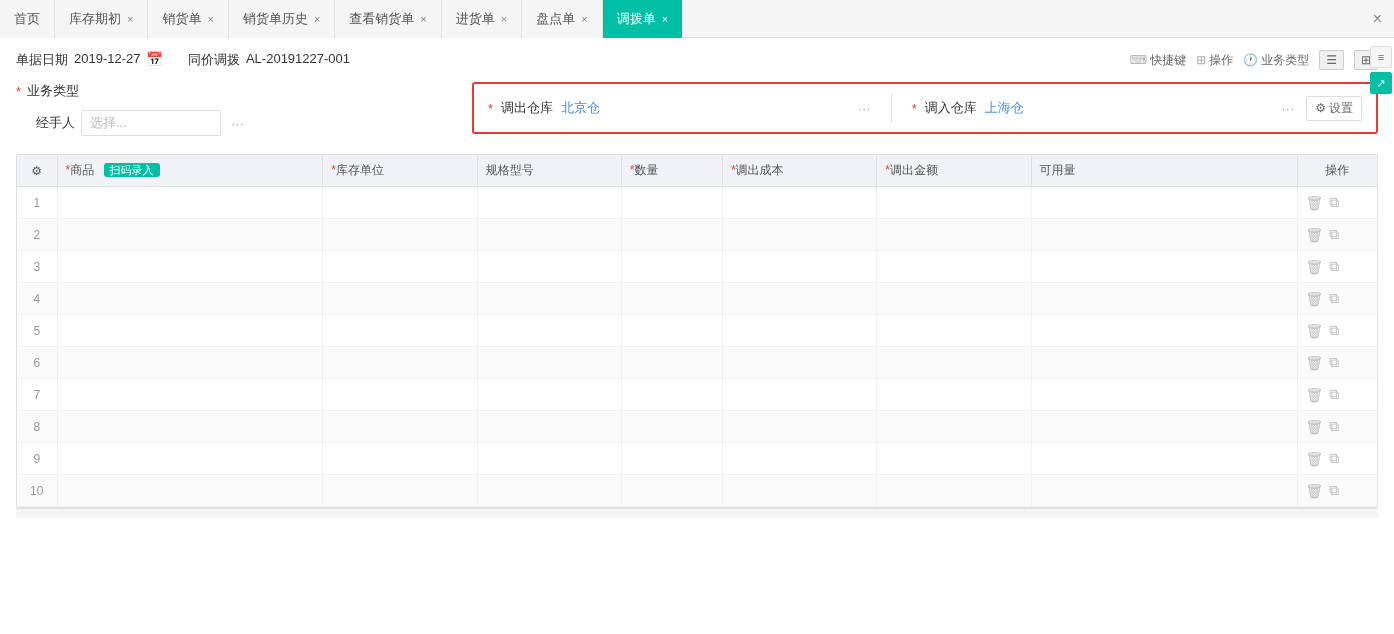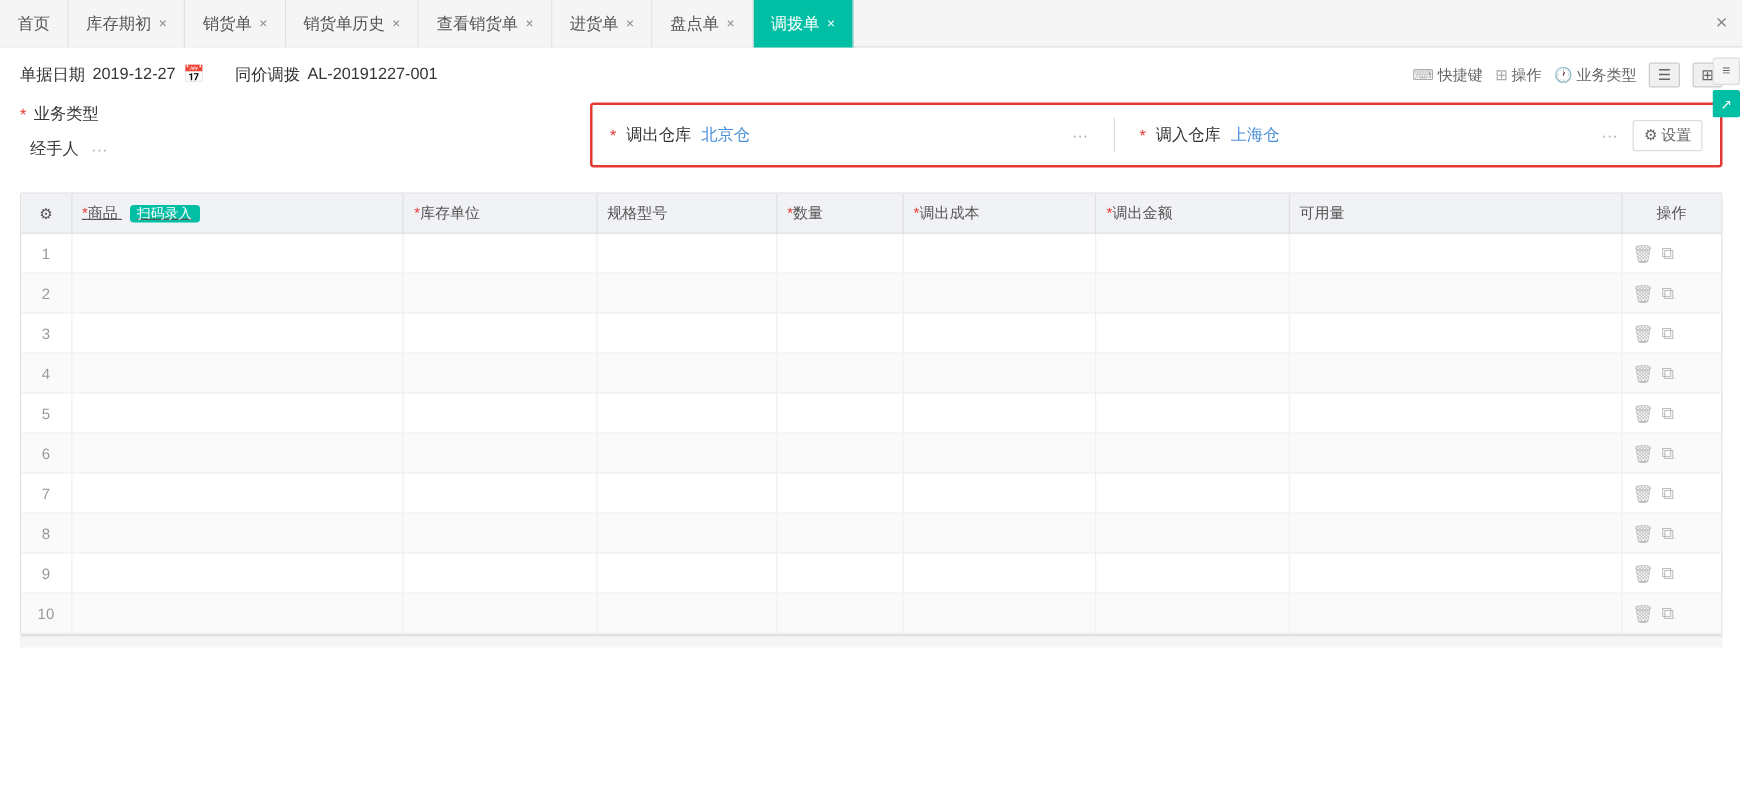--- a/index.html
+++ b/index.html
@@ -115,21 +115,21 @@
       border-radius: 2px;
       padding: 3px 8px;
       min-width: 160px;
       background: #fff;
       cursor: pointer;
       gap: 8px;
     }
     .select-wrapper .arrow { color: #aaa; font-size: 10px; }
     .handler-field {
       display: flex; align-items: center; gap: 6px;
-      margin-left: 8px;
+      margin-left: 20px;
     }
     .handler-more { color: #aaa; cursor: pointer; margin-left: 4px; }
 
     
     .table-wrapper {
       border: 1px solid #e0e0e0;
       border-radius: 2px;
       overflow: hidden;
     }
     table {
@@ -327,20 +327,23 @@
 
   <div style="display:flex; gap:16px; align-items:flex-start; margin-bottom: 8px;">
 
     <div style="min-width: 440px; display:flex; flex-direction:column; gap:10px;">
       <div class="business-field">
         <span style="color:#e53935;">*</span>
         <span>业务类型</span>
       </div>
       <div class="handler-field">
         <span>经手人</span>
+        <div class="select-wrapper" style="min-width:140px;">
+          <span style="color:#bbb;">选择...</span>
+        </div>
         <span class="handler-more">···</span>
       </div>
     </div>
 
     <div class="red-bordered-section" style="flex:1;">
       <div class="section-two-fields">
         <div class="warehouse-field">
           <span style="color:#e53935;">*</span>
           <span>调出仓库</span>
           <span style="color:#4a90d9;">北京仓</span>
@@ -363,21 +366,21 @@
     </div>
   </div>
 
   <div class="table-wrapper">
     <table>
       <thead>
         <tr>
           <th class="gear-col">
             <span>⚙</span>
           </th>
-          <th style="min-width:120px;text-decoration:underline;">
+          <th style="min-width:120px;">
             <span style="color:#e53935;">*</span><span>商品</span>
             <span class="scan-badge">扫码录入</span>
           </th>
           <th>
             <span style="color:#e53935;">*</span><span>库存单位</span>
           </th>
           <th>
             <span>规格型号</span>
           </th>
           <th>

